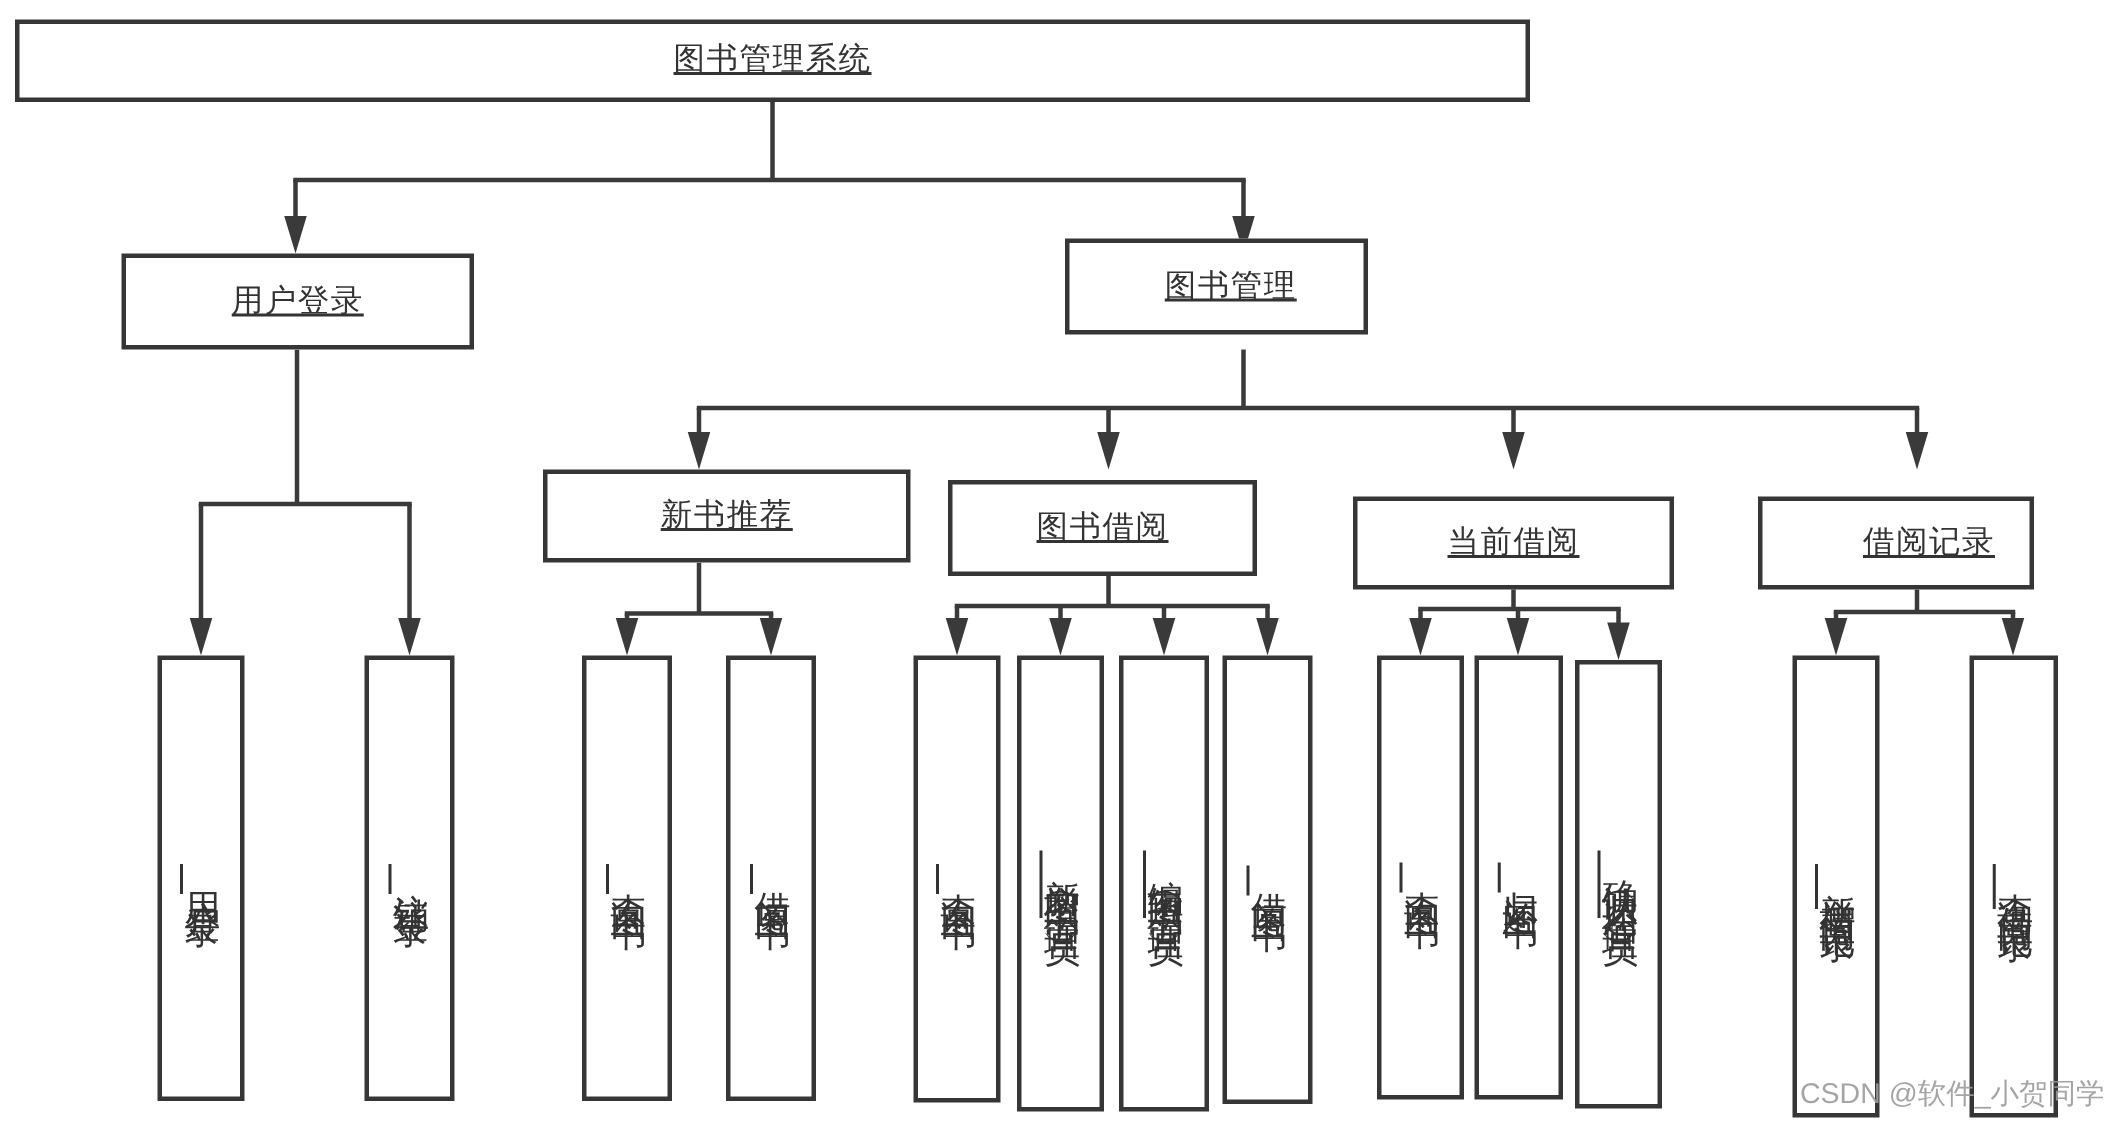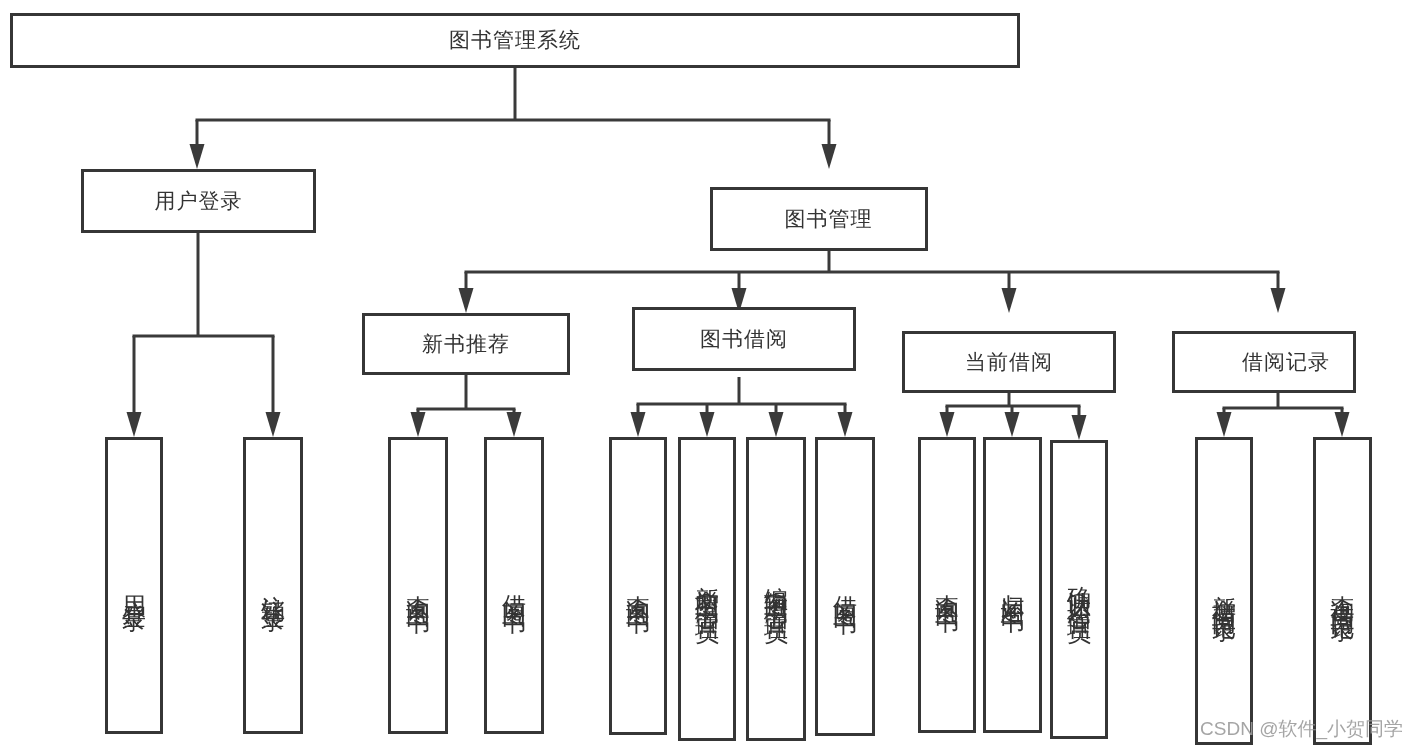--- a/index.html
+++ b/index.html
@@ -27,20 +27,21 @@
     position: absolute;
     box-sizing: border-box;
     background: #ffffff;
     border: 3px solid #363636;
     color: #333333;
     display: flex;
     align-items: center;
     justify-content: center;
     text-align: center;
     line-height: 1.25;
+    text-decoration: underline;
   }
   .node.horizontal {
     font-size: 21px;
     letter-spacing: 1px;
   }
   .node.vertical {
     writing-mode: vertical-rl;
     text-orientation: mixed;
     font-size: 24px;
     letter-spacing: 5px;
@@ -109,23 +110,23 @@
       <polygon points="1071.5,415 1086.5,415 1079,440" fill="#3a3a3a"></polygon>
       <line x1="1278" y1="375" x2="1278" y2="408" stroke="#3a3a3a" stroke-width="3"></line>
       <line x1="1222.5" y1="408" x2="1343.5" y2="408" stroke="#3a3a3a" stroke-width="3"></line>
       <line x1="1224" y1="408" x2="1224" y2="419" stroke="#3a3a3a" stroke-width="3"></line>
       <polygon points="1216.5,412 1231.5,412 1224,437" fill="#3a3a3a"></polygon>
       <line x1="1342" y1="408" x2="1342" y2="419" stroke="#3a3a3a" stroke-width="3"></line>
       <polygon points="1334.5,412 1349.5,412 1342,437" fill="#3a3a3a"></polygon>
     </svg>
   <div class="node horizontal" style="left: 10px; top: 13px; width: 1010px; height: 55px;">图书管理系统</div>
     <div class="node horizontal" style="left: 81px; top: 169px; width: 235px; height: 64px;">用户登录</div>
-    <div class="node horizontal" style="left: 710px; top: 187px; width: 218px; height: 64px; padding-left: 19px;">图书管理</div>
-    <div class="node horizontal" style="left: 362px; top: 313px; width: 208px; height: 62px;">新书推荐</div>
-    <div class="node horizontal" style="left: 632px; top: 307px; width: 224px; height: 64px;">图书借阅</div>
+    <div class="node horizontal" style="left: 710px; top: 159px; width: 202px; height: 64px; padding-left: 19px;">图书管理</div>
+    <div class="node horizontal" style="left: 362px; top: 313px; width: 245px; height: 62px;">新书推荐</div>
+    <div class="node horizontal" style="left: 632px; top: 320px; width: 206px; height: 64px;">图书借阅</div>
     <div class="node horizontal" style="left: 902px; top: 331px; width: 214px; height: 62px;">当前借阅</div>
     <div class="node horizontal" style="left: 1172px; top: 331px; width: 184px; height: 62px; padding-left: 44px;">借阅记录</div>
     <div class="node vertical" style="left: 105px; top: 437px; width: 58px; height: 297px;">用户登录</div>
     <div class="node vertical" style="left: 243px; top: 437px; width: 60px; height: 297px;">注销登录</div>
     <div class="node vertical" style="left: 388px; top: 437px; width: 60px; height: 297px;">查询图书</div>
     <div class="node vertical" style="left: 484px; top: 437px; width: 60px; height: 297px;">借阅图书</div>
     <div class="node vertical" style="left: 609px; top: 437px; width: 58px; height: 298px;">查询图书</div>
     <div class="node vertical" style="left: 678px; top: 437px; width: 58px; height: 304px;">新增图书（管理员）</div>
     <div class="node vertical" style="left: 746px; top: 437px; width: 60px; height: 304px;">编辑图书（管理员）</div>
     <div class="node vertical" style="left: 815px; top: 437px; width: 60px; height: 299px;">借阅图书</div>

